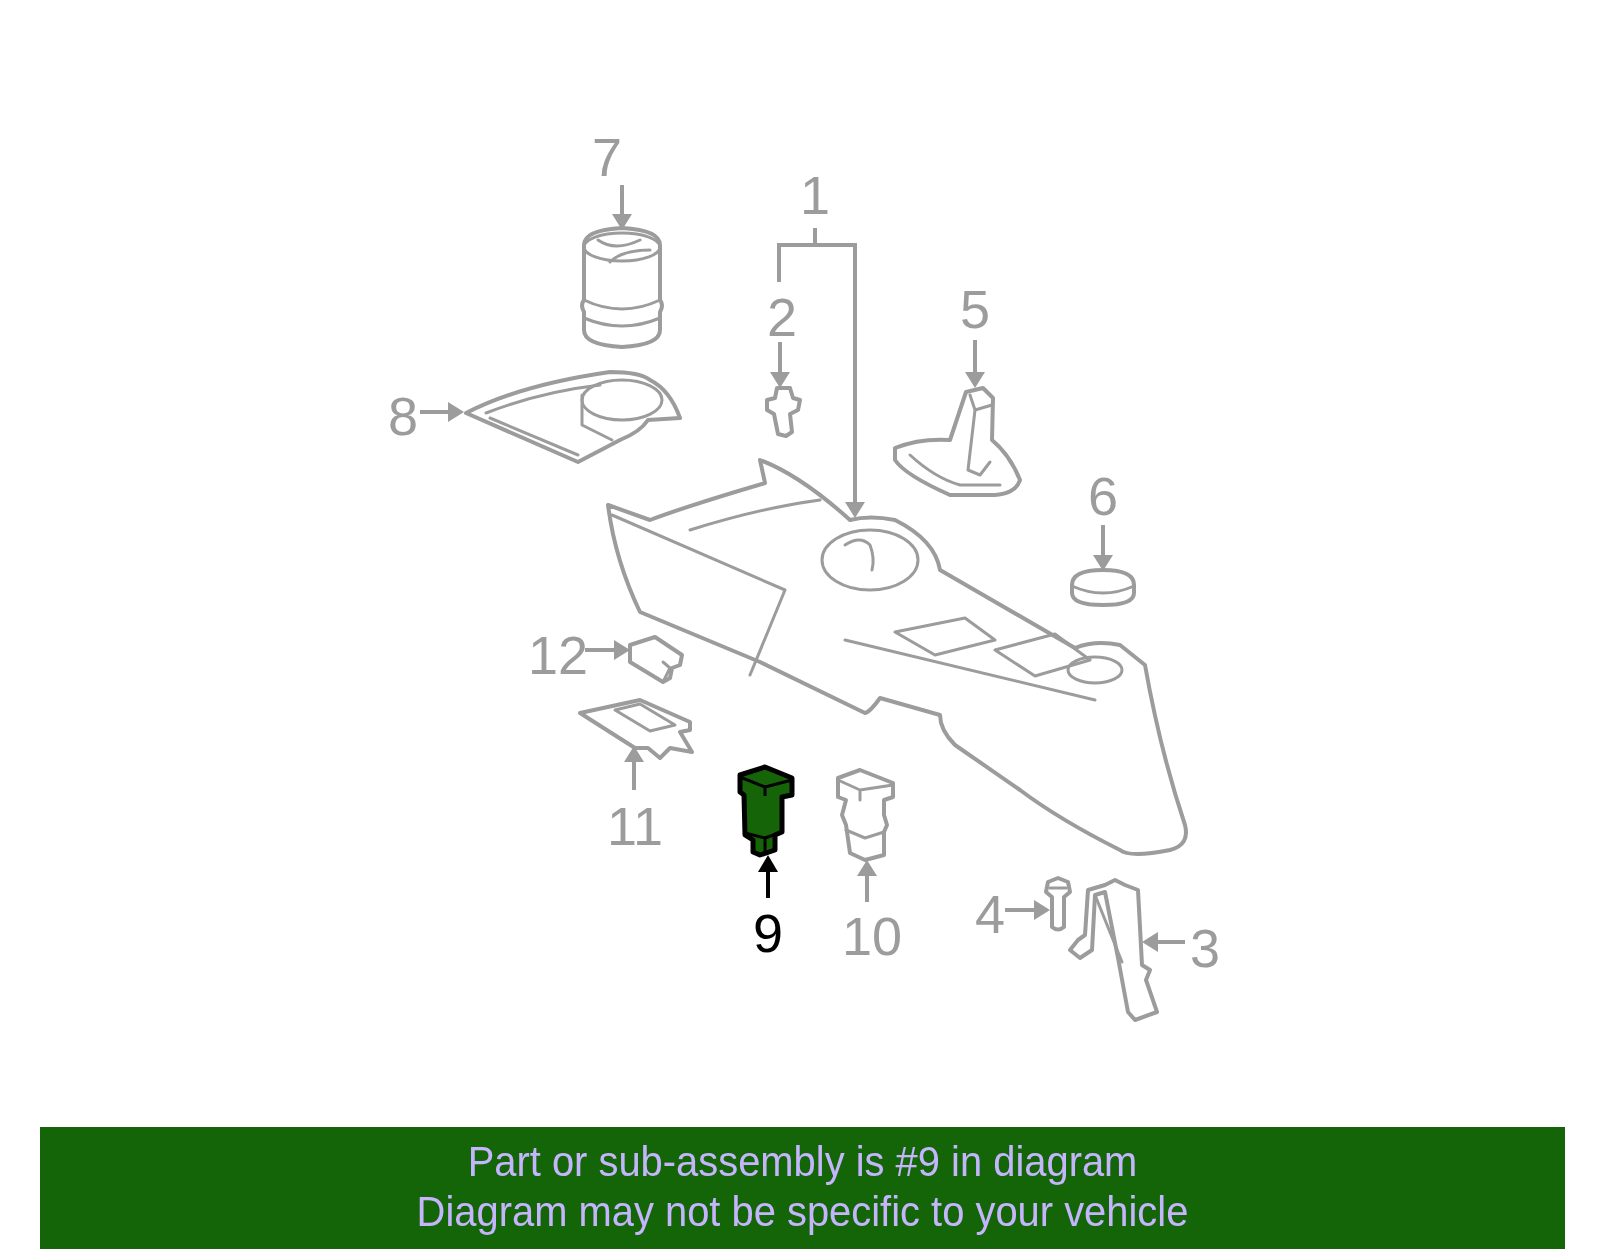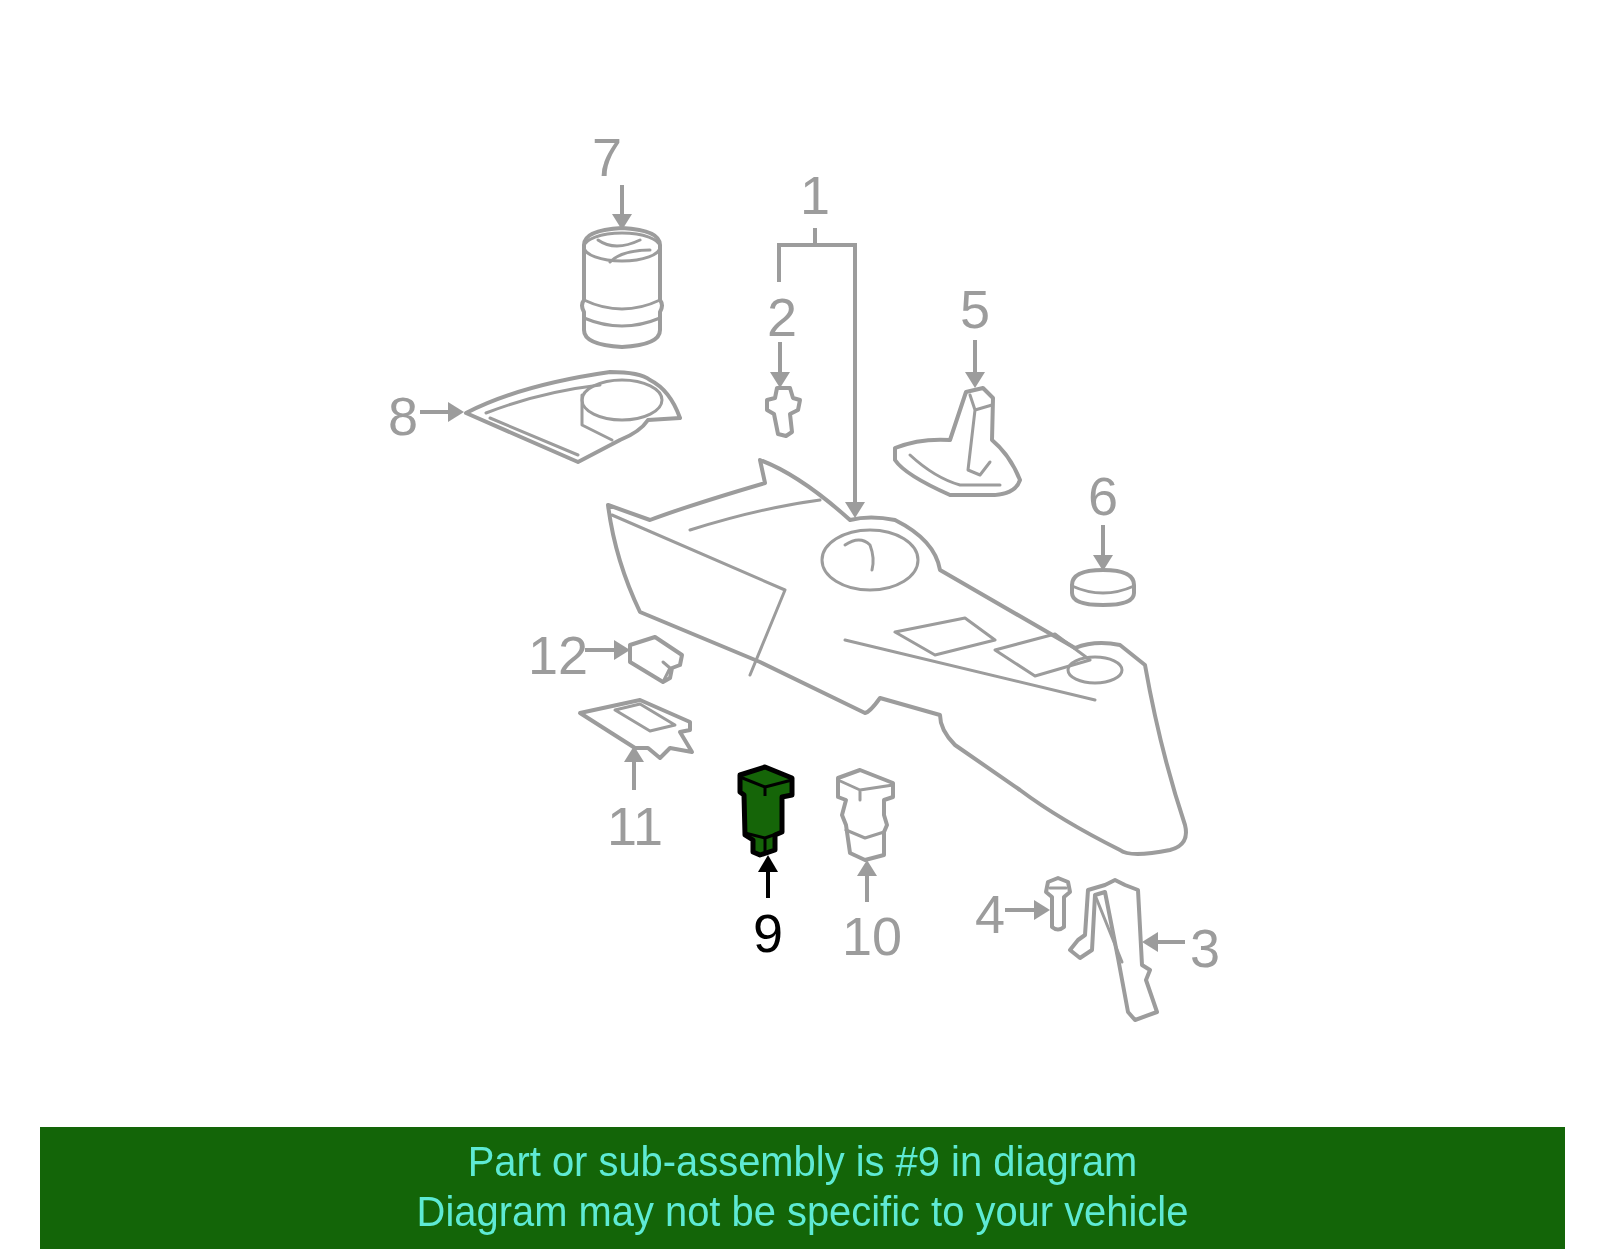--- a/index.html
+++ b/index.html
@@ -9,21 +9,21 @@
     .part-thin { fill: none; stroke: #9c9c9c; stroke-width: 3; stroke-linejoin: round; stroke-linecap: round; }
     .leader { stroke: #9c9c9c; stroke-width: 4; fill: none; }
     .arrowhead { fill: #9c9c9c; }
     .label { font-family: "Liberation Sans", sans-serif; font-size: 54px; fill: #9c9c9c; }
     .hl-part { fill: #156508; stroke: #000000; stroke-width: 5; stroke-linejoin: round; }
     .hl-leader { stroke: #000000; stroke-width: 4; fill: none; }
     .hl-arrowhead { fill: #000000; }
     .hl-label { font-family: "Liberation Sans", sans-serif; font-size: 54px; fill: #000000; }
     #banner {
       position: absolute; left: 40px; top: 1127px; width: 1525px; height: 122px;
-      background: #136508; color: #5eead4; text-align: center;
+      background: #136508; color: #c4b5fd; text-align: center;
       font-family: "Liberation Sans", sans-serif; font-size: 42px; line-height: 50px;
       padding-top: 10px; box-sizing: border-box;
     }
     #banner div { transform: scaleX(0.95); }
   </style>
 </head>
 <body>
 
 <svg id="diagram" viewBox="0 0 1600 1249" xmlns="http://www.w3.org/2000/svg">
 

